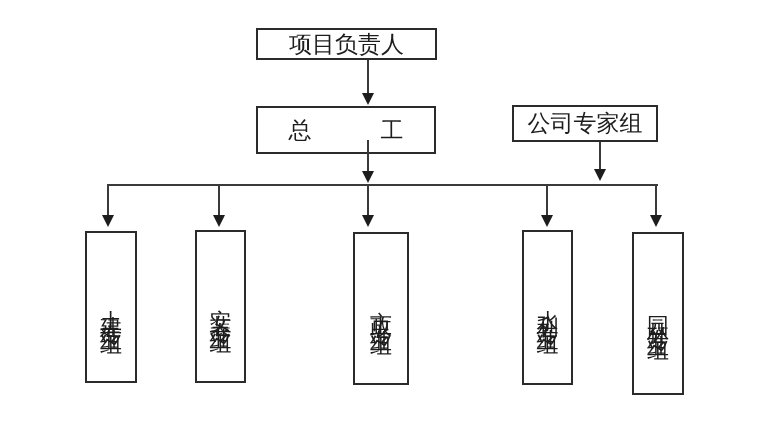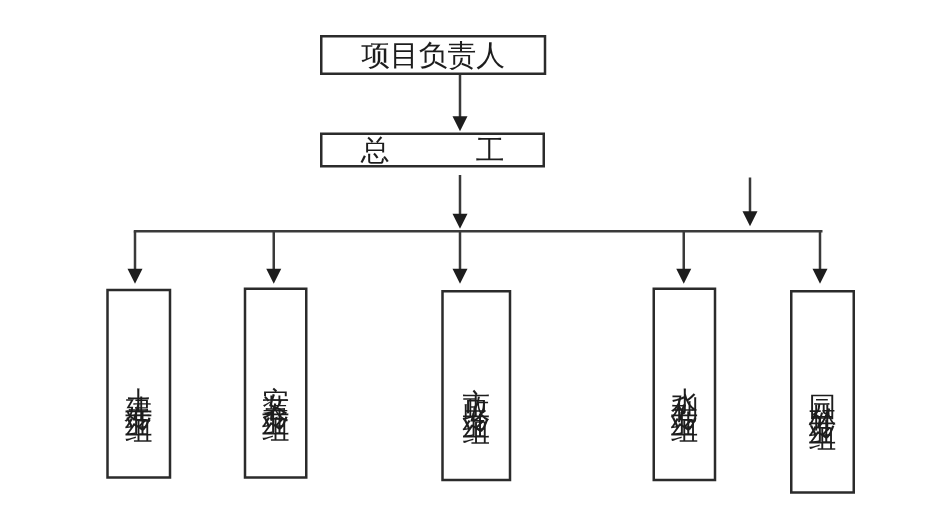--- a/index.html
+++ b/index.html
@@ -70,22 +70,23 @@
 
 <div class="stage">
 
   <div class="node h-node" style="left:256px; top:28px; width:181px; height:32px;">项目负责人</div>
 
   <div class="arrow-down" style="left:362px; top:60px; height:45px;">
     <div class="shaft"></div>
     <div class="head"></div>
   </div>
 
-  <div class="node h-node" style="left:256px; top:106px; width:180px; height:28px;">总　　　工</div>
+  <div class="node h-node" style="left:256px; top:106px; width:180px; height:48px;">总　　　工</div>
 
+  <div class="node h-node" style="left:512px; top:105px; width:146px; height:37px;">公司专家组</div>
 
   <div class="arrow-down" style="left:362px; top:140px; height:43px;">
     <div class="shaft"></div>
     <div class="head"></div>
   </div>
 
   <div class="arrow-down" style="left:594px; top:142px; height:39px;">
     <div class="shaft"></div>
     <div class="head"></div>
   </div>

